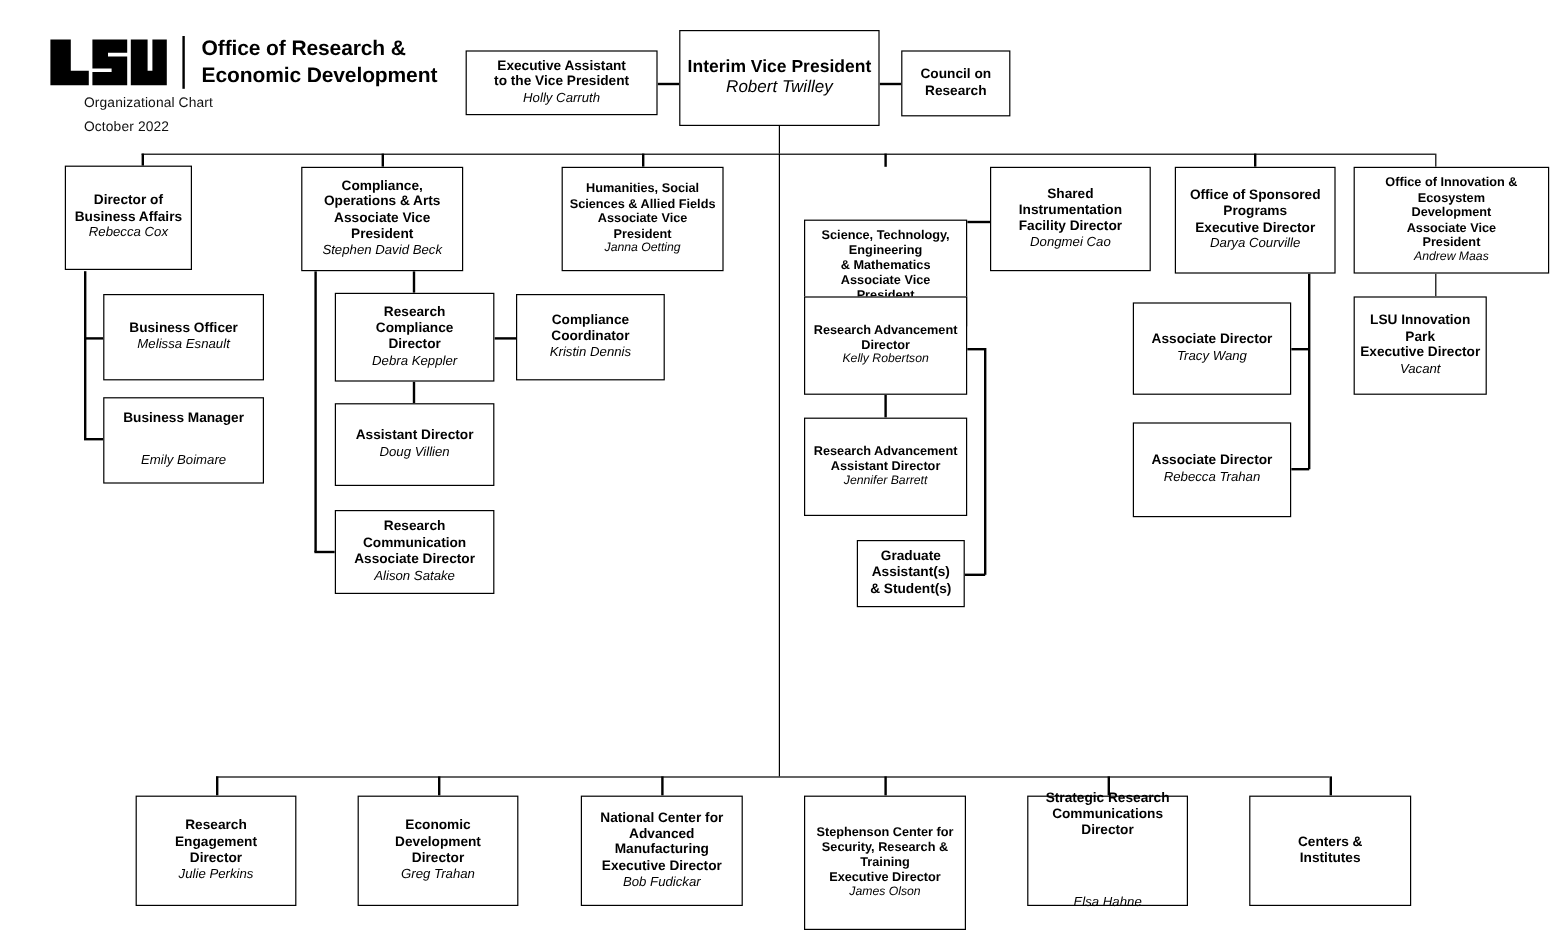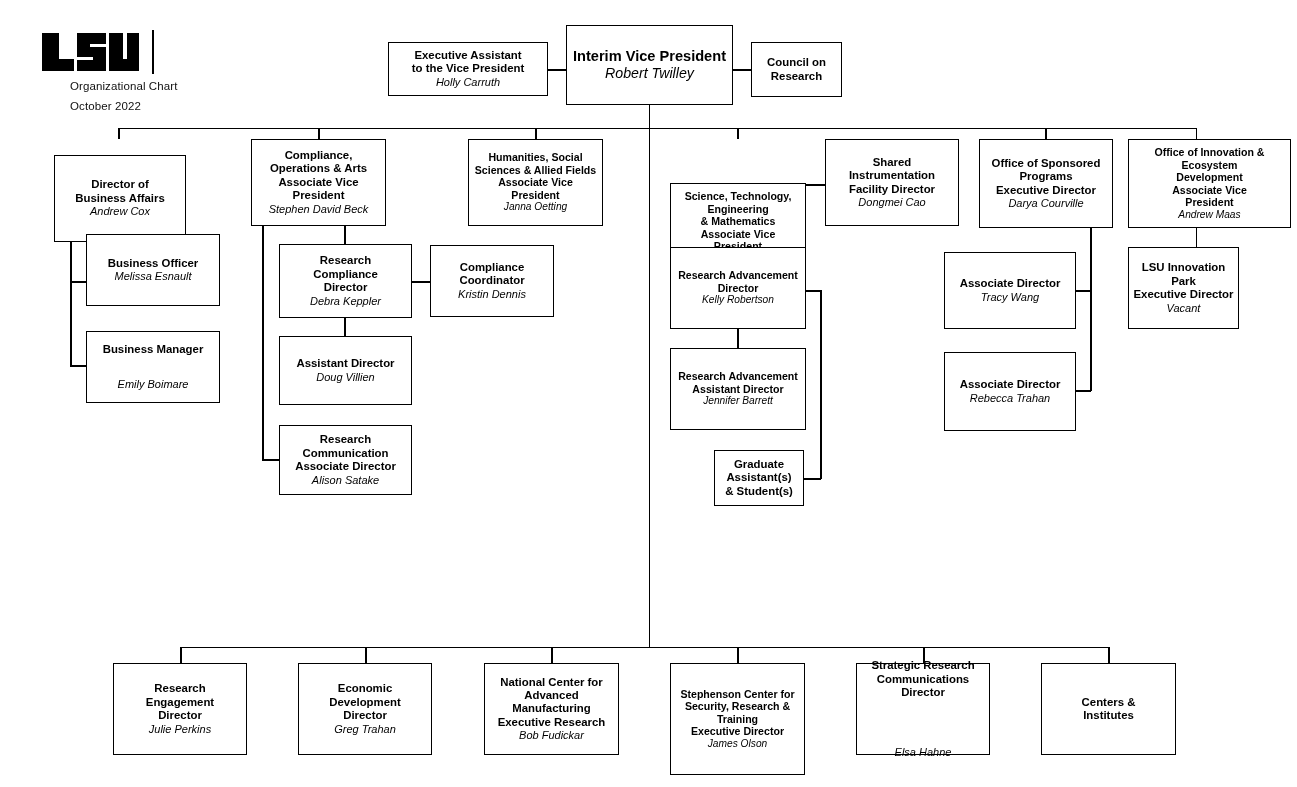--- a/index.html
+++ b/index.html
@@ -104,20 +104,22 @@
       <g fill="#000000">
 
         <path d="M2,2 L19,2 L19,28 L34,28 L34,40 L2,40 Z"></path>
 
         <path d="M37,2 L66,2 L66,13 L50,13 L50,16 L66,16 L66,40 L37,40 L37,29 L53,29 L53,26 L37,26 Z"></path>
 
         <path d="M69,2 L83,2 L83,28 L87,28 L87,2 L99,2 L99,40 L69,40 Z"></path>
       </g>
     </svg>
     <div class="logo-rule"></div>
+    <div class="logo-text">Office of Research &amp;
+Economic Development</div>
   </div>
 
   <div class="sub-line l1">Organizational Chart</div>
   <div class="sub-line l2">October 2022</div>
 
   <div class="ln h" style="left:548px; top:69px; width:18px;"></div>
 
   <div class="ln h" style="left:733px; top:69px; width:18px;"></div>
 
   <div class="ln v" style="left:648.5px; top:105px; height:23px;"></div>
@@ -179,27 +181,27 @@
     <div class="title">Executive Assistant
 to the Vice President</div>
     <div class="person">Holly Carruth</div>
   </div>
 
   <div class="node t-lg" style="left:751px; top:42px; width:91px; height:55px;">
     <div class="title">Council on
 Research</div>
   </div>
 
-  <div class="node t-lg" style="left:54px; top:155px; width:132px; height:87px;">
+  <div class="node t-lg" style="left:54px; top:138px; width:106px; height:87px;">
     <div class="title">Director of
 Business Affairs</div>
-    <div class="person">Andrew Cox</div>
-  </div>
-
-  <div class="node t-lg" style="left:86px; top:234px; width:134px; height:72px;">
+    <div class="person">Rebecca Cox</div>
+  </div>
+
+  <div class="node t-lg" style="left:86px; top:245px; width:134px; height:72px;">
     <div class="title">Business Officer</div>
     <div class="person">Melissa Esnault</div>
   </div>
 
   <div class="node t-lg" style="left:86px; top:331px; width:134px; height:72px;gap:21px;">
     <div class="title">Business Manager</div>
     <div class="person">Emily Boimare</div>
   </div>
 
   <div class="node t-lg" style="left:251px; top:139px; width:135px; height:87px;">
@@ -320,21 +322,21 @@
     <div class="title">Economic
 Development
 Director</div>
     <div class="person">Greg Trahan</div>
   </div>
 
   <div class="node t-lg" style="left:484px; top:663px; width:135px; height:92px;">
     <div class="title">National Center for
 Advanced
 Manufacturing
-Executive Research</div>
+Executive Director</div>
     <div class="person">Bob Fudickar</div>
   </div>
 
   <div class="node t-md" style="left:670px; top:663px; width:135px; height:112px;">
     <div class="title">Stephenson Center for
 Security, Research &amp;
 Training
 Executive Director</div>
     <div class="person">James Olson</div>
   </div>

